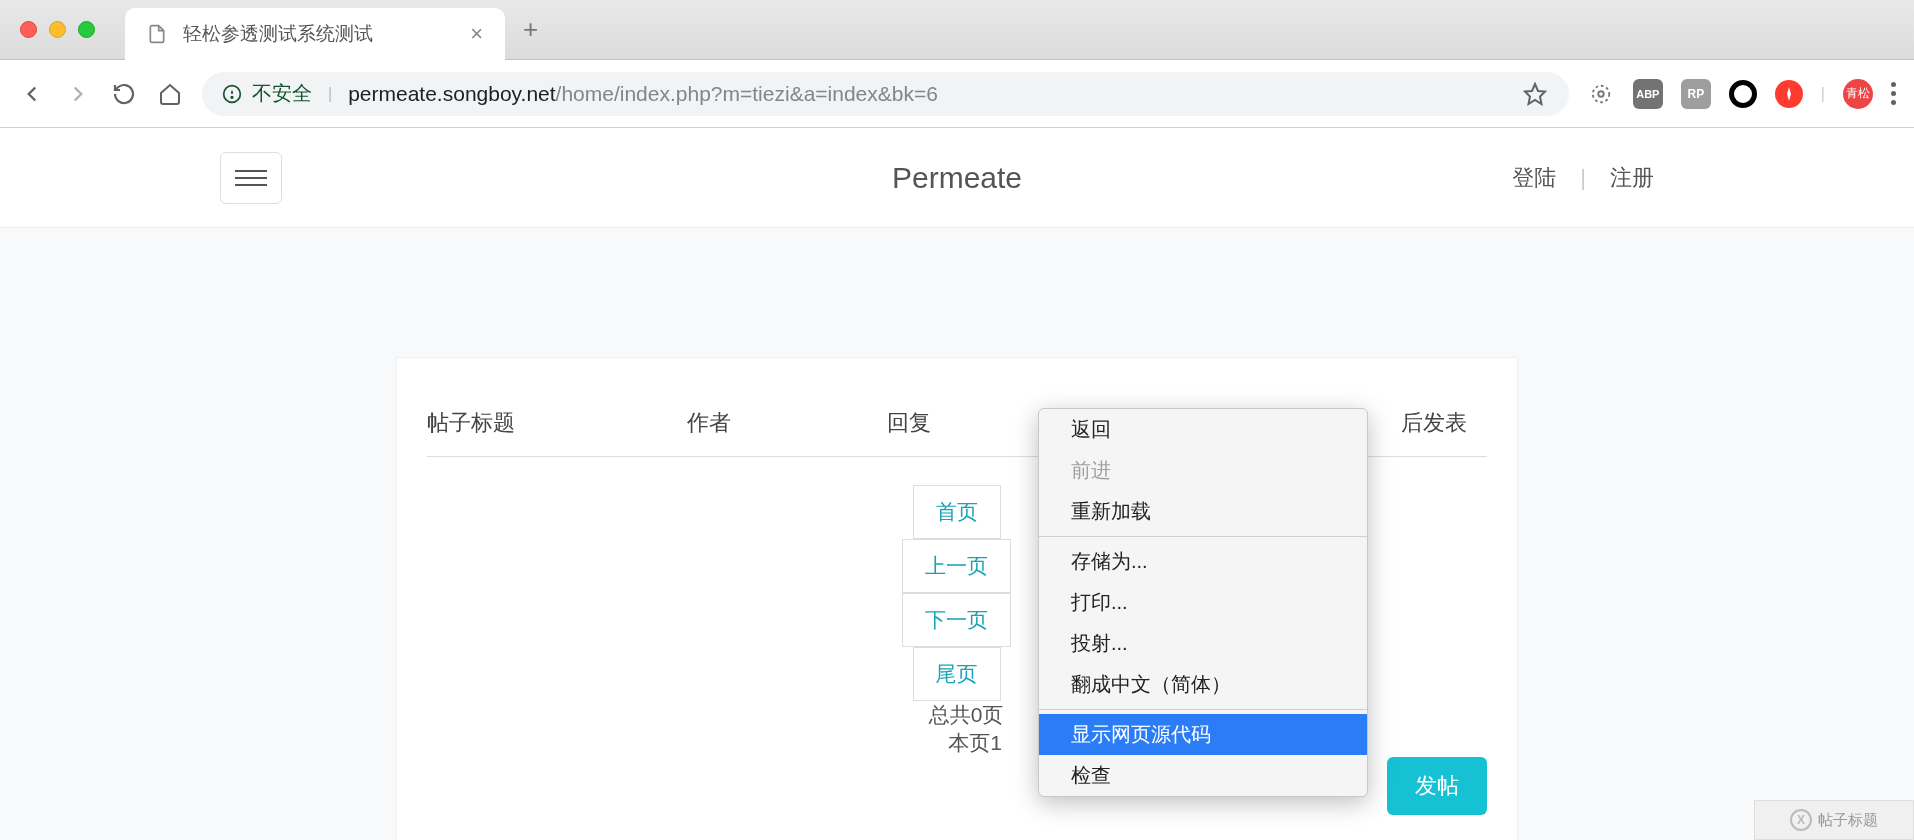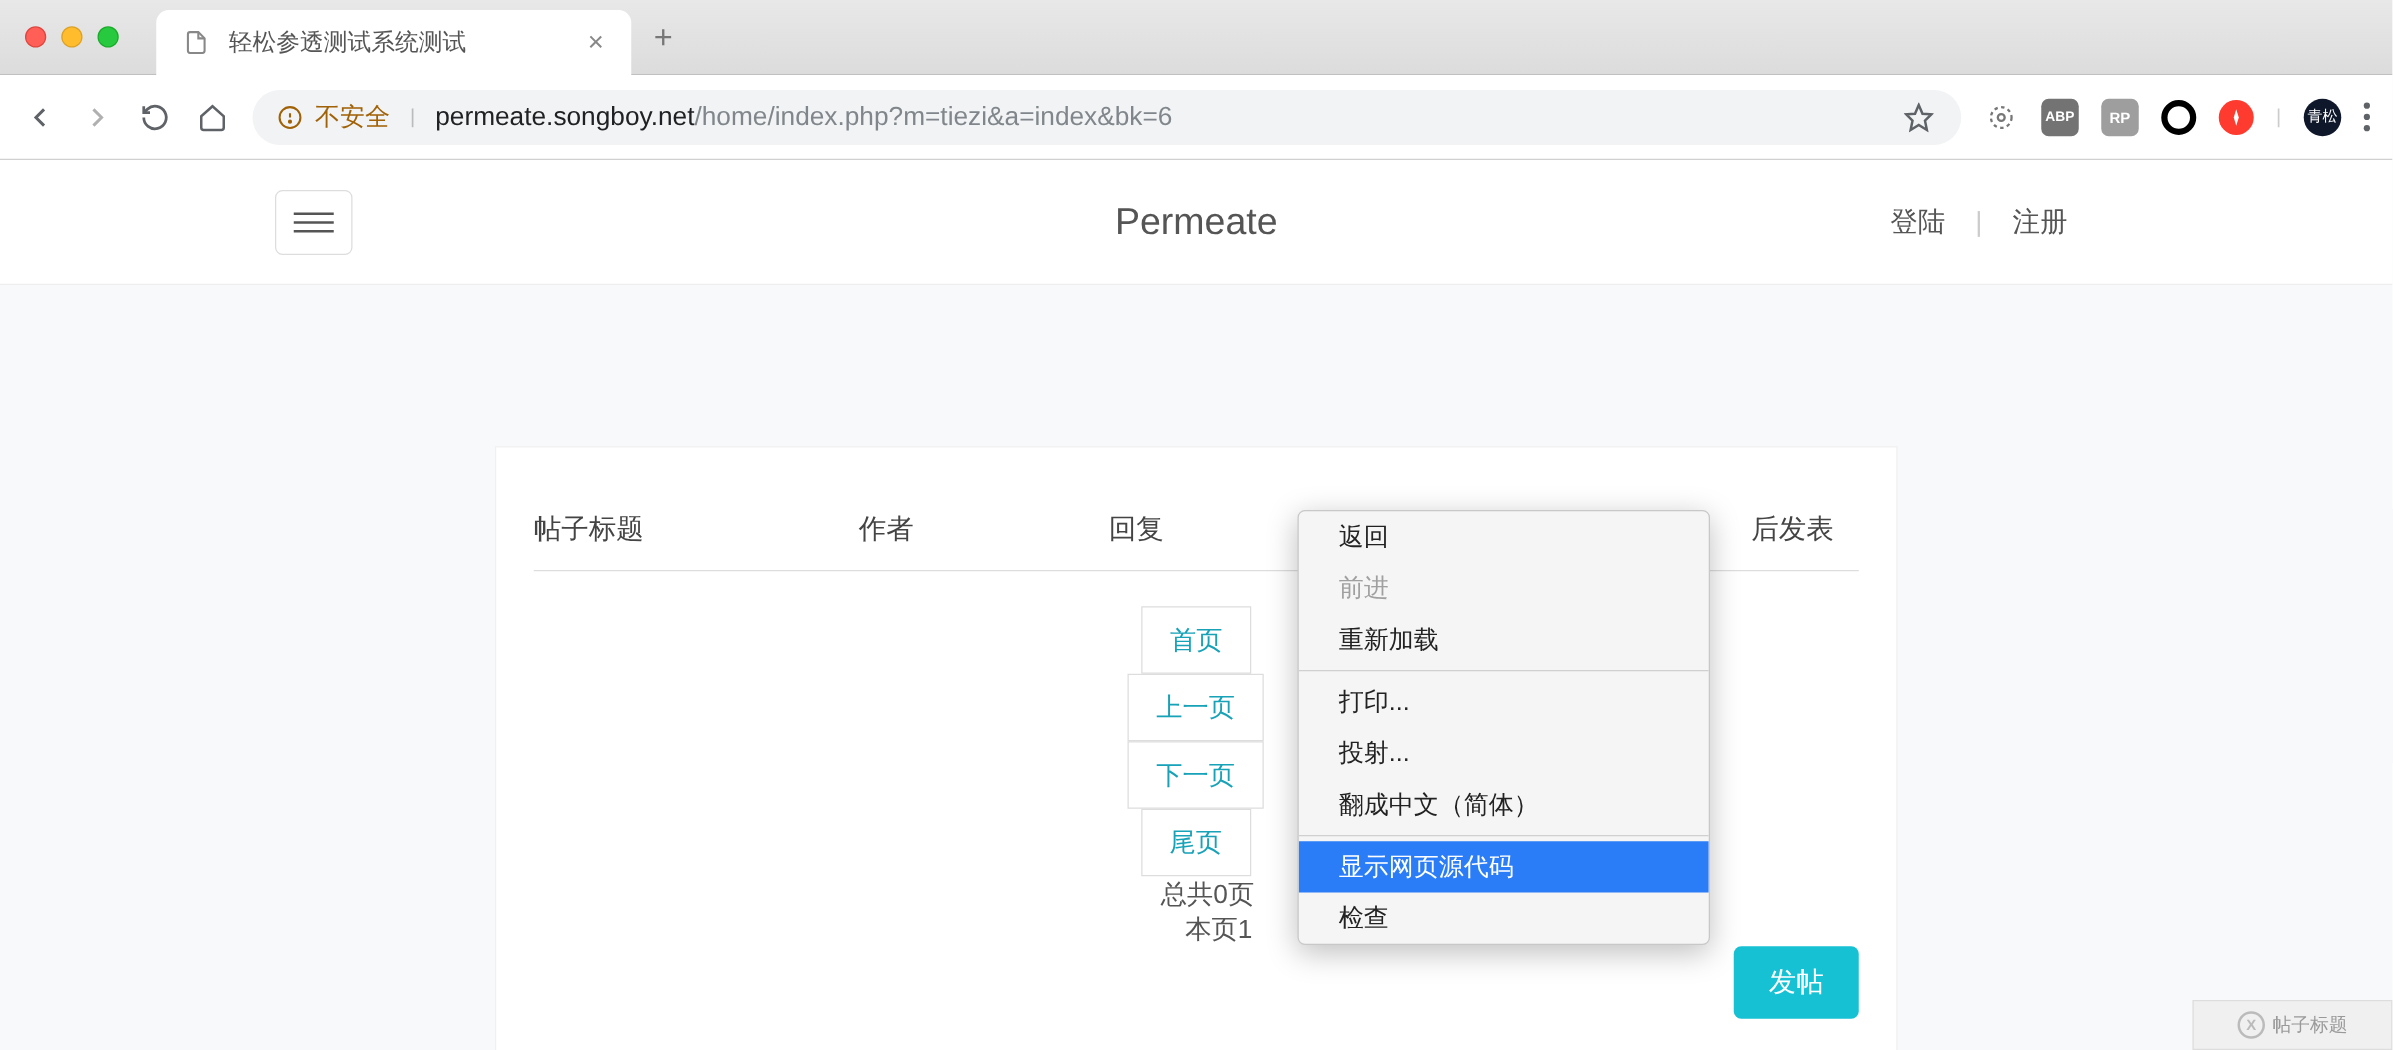--- a/index.html
+++ b/index.html
@@ -18,31 +18,31 @@
     .tab .page-icon { width: 20px; height: 20px; }
     .tab-title { font-size: 19px; color: #555; flex: 1; }
     .tab-close { font-size: 22px; color: #888; cursor: pointer; }
     .new-tab { font-size: 26px; color: #777; margin-left: 18px; cursor: pointer; }
 
     
     .toolbar { display: flex; align-items: center; height: 68px; background: #fff; border-bottom: 1px solid #d0d0d0; padding: 0 18px; gap: 18px; }
     .tb-icon { width: 28px; height: 28px; display: flex; align-items: center; justify-content: center; color: #5f6368; }
     .tb-icon.disabled { color: #b0b0b0; }
     .omnibox { flex: 1; display: flex; align-items: center; background: #f1f3f4; border-radius: 30px; height: 44px; padding: 0 20px; gap: 16px; }
-    .insecure-badge { color: #a16207; font-size: 20px; display: flex; align-items: center; gap: 10px; }
+    .insecure-badge { color: #14532d; font-size: 20px; display: flex; align-items: center; gap: 10px; }
     .url { font-size: 21px; color: #202124; }
     .url .path { color: #80868b; }
     .star { margin-left: auto; }
     .ext-icons { display: flex; align-items: center; gap: 18px; }
     .ext-badge { width: 30px; height: 30px; display: flex; align-items: center; justify-content: center; border-radius: 6px; font-size: 12px; font-weight: bold; }
     .abp { background: #737373; color: #fff; font-size: 11px; }
     .rp { background: #9e9e9e; color: #fff; font-size: 12px; }
     .circle-black { width: 28px; height: 28px; border: 5px solid #000; border-radius: 50%; }
     .compass { width: 28px; height: 28px; background: #ff3b30; border-radius: 50%; display:flex;align-items:center;justify-content:center; }
-    .avatar { width: 30px; height: 30px; background: #0f172a; border-radius: 50%; display: flex; align-items: center; justify-content: center; color: #fff; font-size: 12px; }
+    .avatar { width: 30px; height: 30px; background: #ef4444; border-radius: 50%; display: flex; align-items: center; justify-content: center; color: #fff; font-size: 12px; }
     .menu-dots { display: flex; flex-direction: column; gap: 4px; }
     .menu-dots span { width: 5px; height: 5px; background: #5f6368; border-radius: 50%; }
 
     
     .page-bg { background: #f8f9fa; height: 712px; }
     .site-header { background: #fff; height: 100px; display: flex; align-items: center; padding: 0 40px; border-bottom: 1px solid #eee; }
     .hamburger { width: 62px; height: 52px; border: 1px solid #ddd; border-radius: 6px; display: flex; flex-direction: column; align-items: center; justify-content: center; gap: 5px; margin-left: 180px; }
     .hamburger span { width: 32px; height: 2px; background: #555; }
     .site-title { position: absolute; left: 50%; transform: translateX(-50%); font-size: 30px; color: #555; }
     .auth-links { margin-left: auto; margin-right: 220px; font-size: 22px; color: #555; display: flex; align-items: center; gap: 24px; }
@@ -201,20 +201,21 @@
       <button class="post-btn">发帖</button>
     </div>
   </div>
 </div>
 
 <div class="ctx-menu">
   <div class="ctx-item">返回</div>
   <div class="ctx-item disabled">前进</div>
   <div class="ctx-item">重新加载</div>
   <div class="ctx-sep"></div>
+  <div class="ctx-item">存储为...</div>
   <div class="ctx-item">打印...</div>
   <div class="ctx-item">投射...</div>
   <div class="ctx-item">翻成中文（简体）</div>
   <div class="ctx-sep"></div>
   <div class="ctx-item highlight">显示网页源代码</div>
   <div class="ctx-item">检查</div>
 </div>
 
 <div class="watermark">
   <span class="wm-icon">X</span>

